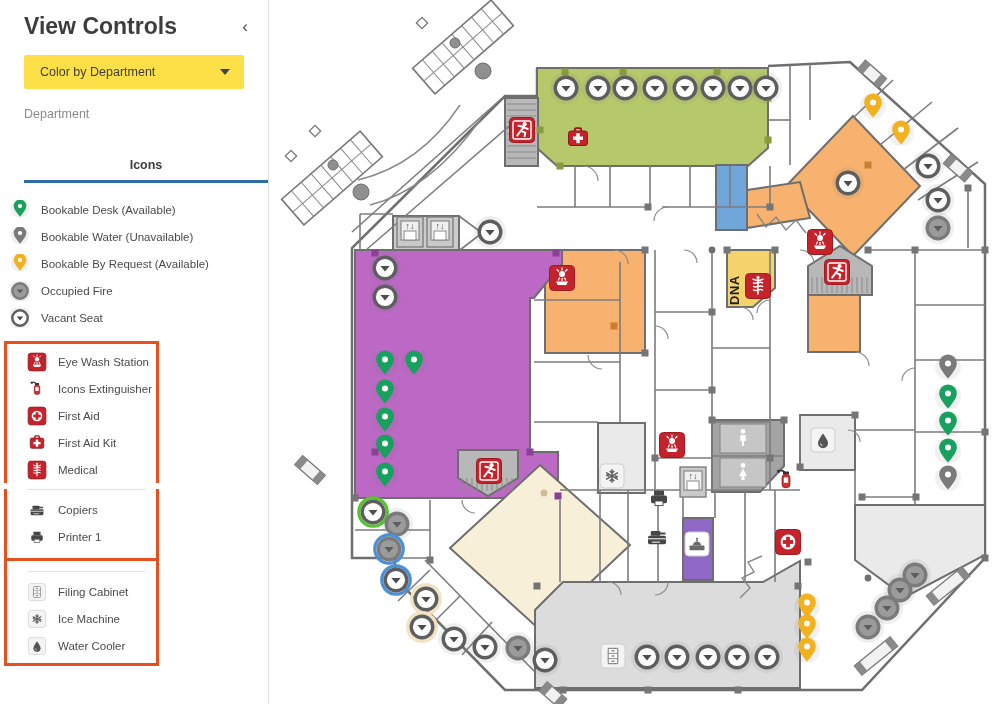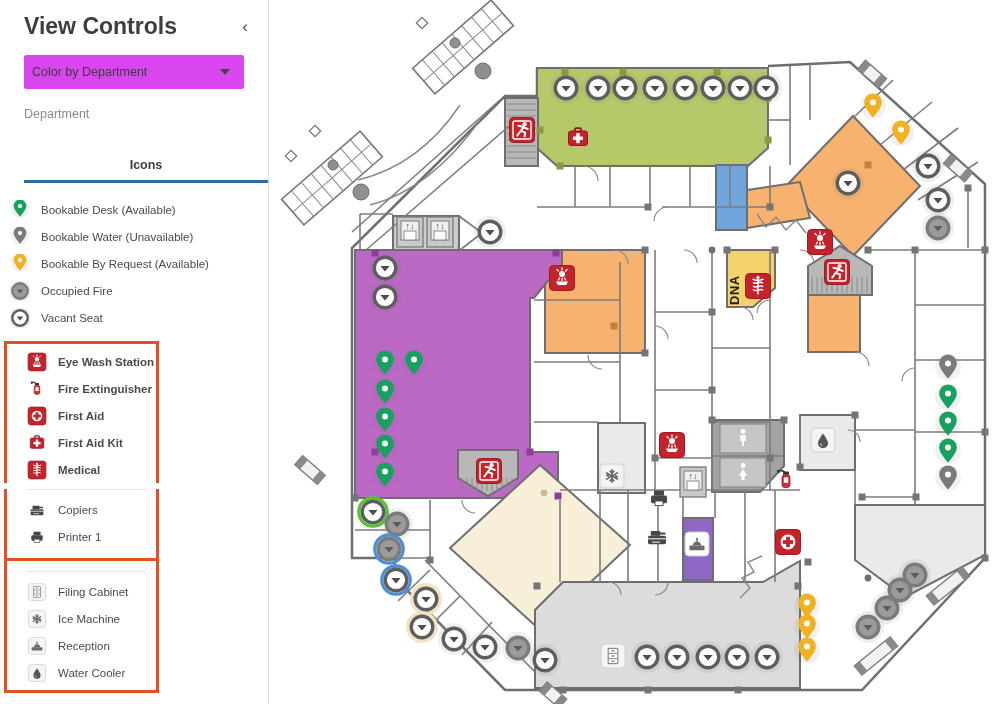--- a/index.html
+++ b/index.html
@@ -3,21 +3,21 @@
 <meta charset="utf-8">
 <style>
   html,body{margin:0;padding:0;background:#ffffff;}
   body{width:994px;height:704px;overflow:hidden;font-family:"Liberation Sans",sans-serif;}
   .app{display:flex;width:994px;height:704px;}
   
   .sidebar{width:269px;flex:none;border-right:1px solid #e0e0e0;background:#fff;position:relative;box-sizing:border-box;}
   .sb-head{display:flex;justify-content:space-between;align-items:center;padding:13px 20px 0 24px;}
   .sb-title{font-size:23px;font-weight:700;color:#3d3d3d;}
   .collapse{font-size:17px;color:#4a4a4a;cursor:pointer;line-height:1;}
-  .dropdown{margin:15px 24px 0 24px;height:34px;background:#d946ef;border-radius:2px;display:flex;align-items:center;justify-content:space-between;padding:0 14px 0 8px;cursor:pointer;}
+  .dropdown{margin:15px 24px 0 24px;height:34px;background:#fde047;border-radius:2px;display:flex;align-items:center;justify-content:space-between;padding:0 14px 0 16px;cursor:pointer;}
   .dropdown .val{font-size:12.5px;color:#3d3d3d;}
   .caret{width:0;height:0;border-left:5px solid transparent;border-right:5px solid transparent;border-top:6px solid #444;}
   .tabs{display:flex;gap:26px;margin:18px 0 0 24px;flex-direction:column;}
   .tab{font-size:12.5px;padding-bottom:8px;cursor:pointer;color:#8b8b8b;border-bottom:3px solid transparent;}
   .tab.active{color:#3d3d3d;font-weight:700;}
   .legend{margin-top:13px;}
   .legend-item{height:27px;display:flex;align-items:center;padding-left:10px;}
   .legend-item .ic{width:20px;height:20px;margin-right:11px;flex:none;display:flex;align-items:center;justify-content:center;}
   .legend-item .lbl{font-size:11.5px;color:#4a4a4a;white-space:nowrap;}
   .boxed-wrap{box-sizing:border-box;margin:10px 0 0 4px;width:155px;padding:4px 0;}
@@ -91,21 +91,21 @@
             <span class="ic">
               <svg width="20" height="20" viewBox="-14 -14 28 28">
                 <circle r="16" fill="rgba(120,120,120,0.12)"></circle>
                 <circle r="10.8" fill="#ffffff" stroke="#5e5e5e" stroke-width="3.4"></circle>
                 <path d="M-4.6,-2 L4.6,-2 L0,3.6 Z" fill="#4c4c4c"></path>
               </svg>
             </span>
             <span class="lbl">Vacant Seat</span>
           </div>
         </div>
-        <div class="boxed-wrap" style="border-top: 3px solid rgb(228, 81, 30); border-right: 3px solid rgb(228, 81, 30); border-bottom: none; border-left: 3px solid rgb(228, 81, 30); border-image: initial; padding-bottom: 0px; font-weight: bold;">
+        <div class="boxed-wrap" style="border-top: 3px solid rgb(228, 81, 30); border-right: 3px solid rgb(228, 81, 30); border-bottom: none; border-left: 3px solid rgb(228, 81, 30); border-image: initial; padding-bottom: 0px;">
           <div class="legend-item">
             <span class="ic">
               <svg width="20" height="20" viewBox="-14 -14 28 28">
                 <rect x="-12.5" y="-12.5" width="25" height="25" rx="4" fill="#c4232c" stroke="#9e1b22" stroke-width="1"></rect>
                 <circle cx="0" cy="-4" r="3" fill="#fff"></circle>
                 <g stroke="#fff" stroke-width="1.3" stroke-linecap="round">
                   <line x1="-5" y1="-8.5" x2="-3.6" y2="-7"></line>
                   <line x1="5" y1="-8.5" x2="3.6" y2="-7"></line>
                   <line x1="0" y1="-10" x2="0" y2="-8"></line>
                   <line x1="-2.6" y1="0" x2="-3.6" y2="2"></line>
@@ -120,21 +120,21 @@
           <div class="legend-item">
             <span class="ic">
               <svg width="20" height="20" viewBox="-14 -14 28 28">
                 <path d="M-1.2,-7.6 C-3.4,-9.6 -6.4,-9.8 -8,-8.6" stroke="#333" stroke-width="1.7" fill="none"></path>
                 <path d="M-8.6,-9.8 l2.2,2.2" stroke="#333" stroke-width="2.2"></path>
                 <rect x="-3" y="-8.4" width="6" height="3" rx="0.9" fill="#333"></rect>
                 <rect x="-3.9" y="-5.4" width="7.8" height="13" rx="3" fill="#d3302f" stroke="#8f161d" stroke-width="0.9"></rect>
                 <rect x="-2.2" y="-2.6" width="4.4" height="5.4" fill="#fff"></rect>
               </svg>
             </span>
-            <span class="lbl">Fire Extinguisher</span>
+            <span class="lbl">Icons Extinguisher</span>
           </div>
           <div class="legend-item">
             <span class="ic">
               <svg width="20" height="20" viewBox="-14 -14 28 28">
                 <rect x="-12.5" y="-12.5" width="25" height="25" rx="4" fill="#c4232c" stroke="#9e1b22" stroke-width="1"></rect>
                 <circle r="7.4" fill="#fff"></circle>
                 <rect x="-1.9" y="-5.2" width="3.8" height="10.4" fill="#c4232c"></rect>
                 <rect x="-5.2" y="-1.9" width="10.4" height="3.8" fill="#c4232c"></rect>
               </svg>
             </span>
@@ -223,32 +223,20 @@
                 <rect x="-12" y="-12" width="24" height="24" rx="4" fill="#f4f4f4" stroke="#cfcfcf" stroke-width="1"></rect>
                 <g stroke="#5f5f5f" stroke-width="1.5" stroke-linecap="round" fill="none">
                   <line y1="-6.2" y2="6.2"></line>
                   <line x1="-5.4" y1="-3.1" x2="5.4" y2="3.1"></line>
                   <line x1="-5.4" y1="3.1" x2="5.4" y2="-3.1"></line>
                   <path d="M-1.9,-4.6 L0,-3.1 L1.9,-4.6 M-1.9,4.6 L0,3.1 L1.9,4.6 M-5.4,-0.6 L-3.6,-0.1 L-4.4,-2.3 M5.4,0.6 L3.6,0.1 L4.4,2.3"></path>
                 </g>
               </svg>
             </span>
             <span class="lbl">Ice Machine</span>
-          </div>
-          <div class="legend-item">
-            <span class="ic">
-              <svg width="20" height="20" viewBox="-14 -14 28 28">
-                <rect x="-12" y="-12" width="24" height="24" rx="4" fill="#f4f4f4" stroke="#cfcfcf" stroke-width="1"></rect>
-                <rect x="-7.5" y="1.6" width="15" height="4.6" rx="0.9" fill="#6a6a6a"></rect>
-                <path d="M-4.2,1.6 A4.2,4.2 0 0 1 4.2,1.6 Z" fill="#6a6a6a"></path>
-                <line x1="0" y1="-4.6" x2="0" y2="-2.6" stroke="#6a6a6a" stroke-width="1.5"></line>
-                <circle cy="-5.2" r="1" fill="#6a6a6a"></circle>
-              </svg>
-            </span>
-            <span class="lbl">Reception</span>
           </div>
           <div class="legend-item">
             <span class="ic">
               <svg width="20" height="20" viewBox="-14 -14 28 28">
                 <rect x="-12" y="-12" width="24" height="24" rx="4" fill="#f4f4f4" stroke="#cfcfcf" stroke-width="1"></rect>
                 <path d="M0,-6.6 C3.8,-1.4 5,1.4 5,3.3 A5,5 0 0 1 -5,3.3 C-5,1.4 -3.8,-1.4 0,-6.6 Z" fill="#555"></path>
                 <path d="M-2.4,3.6 A2.6,2.6 0 0 0 -0.6,5.7" stroke="#fff" stroke-width="1" fill="none"></path>
               </svg>
             </span>
             <span class="lbl">Water Cooler</span>

